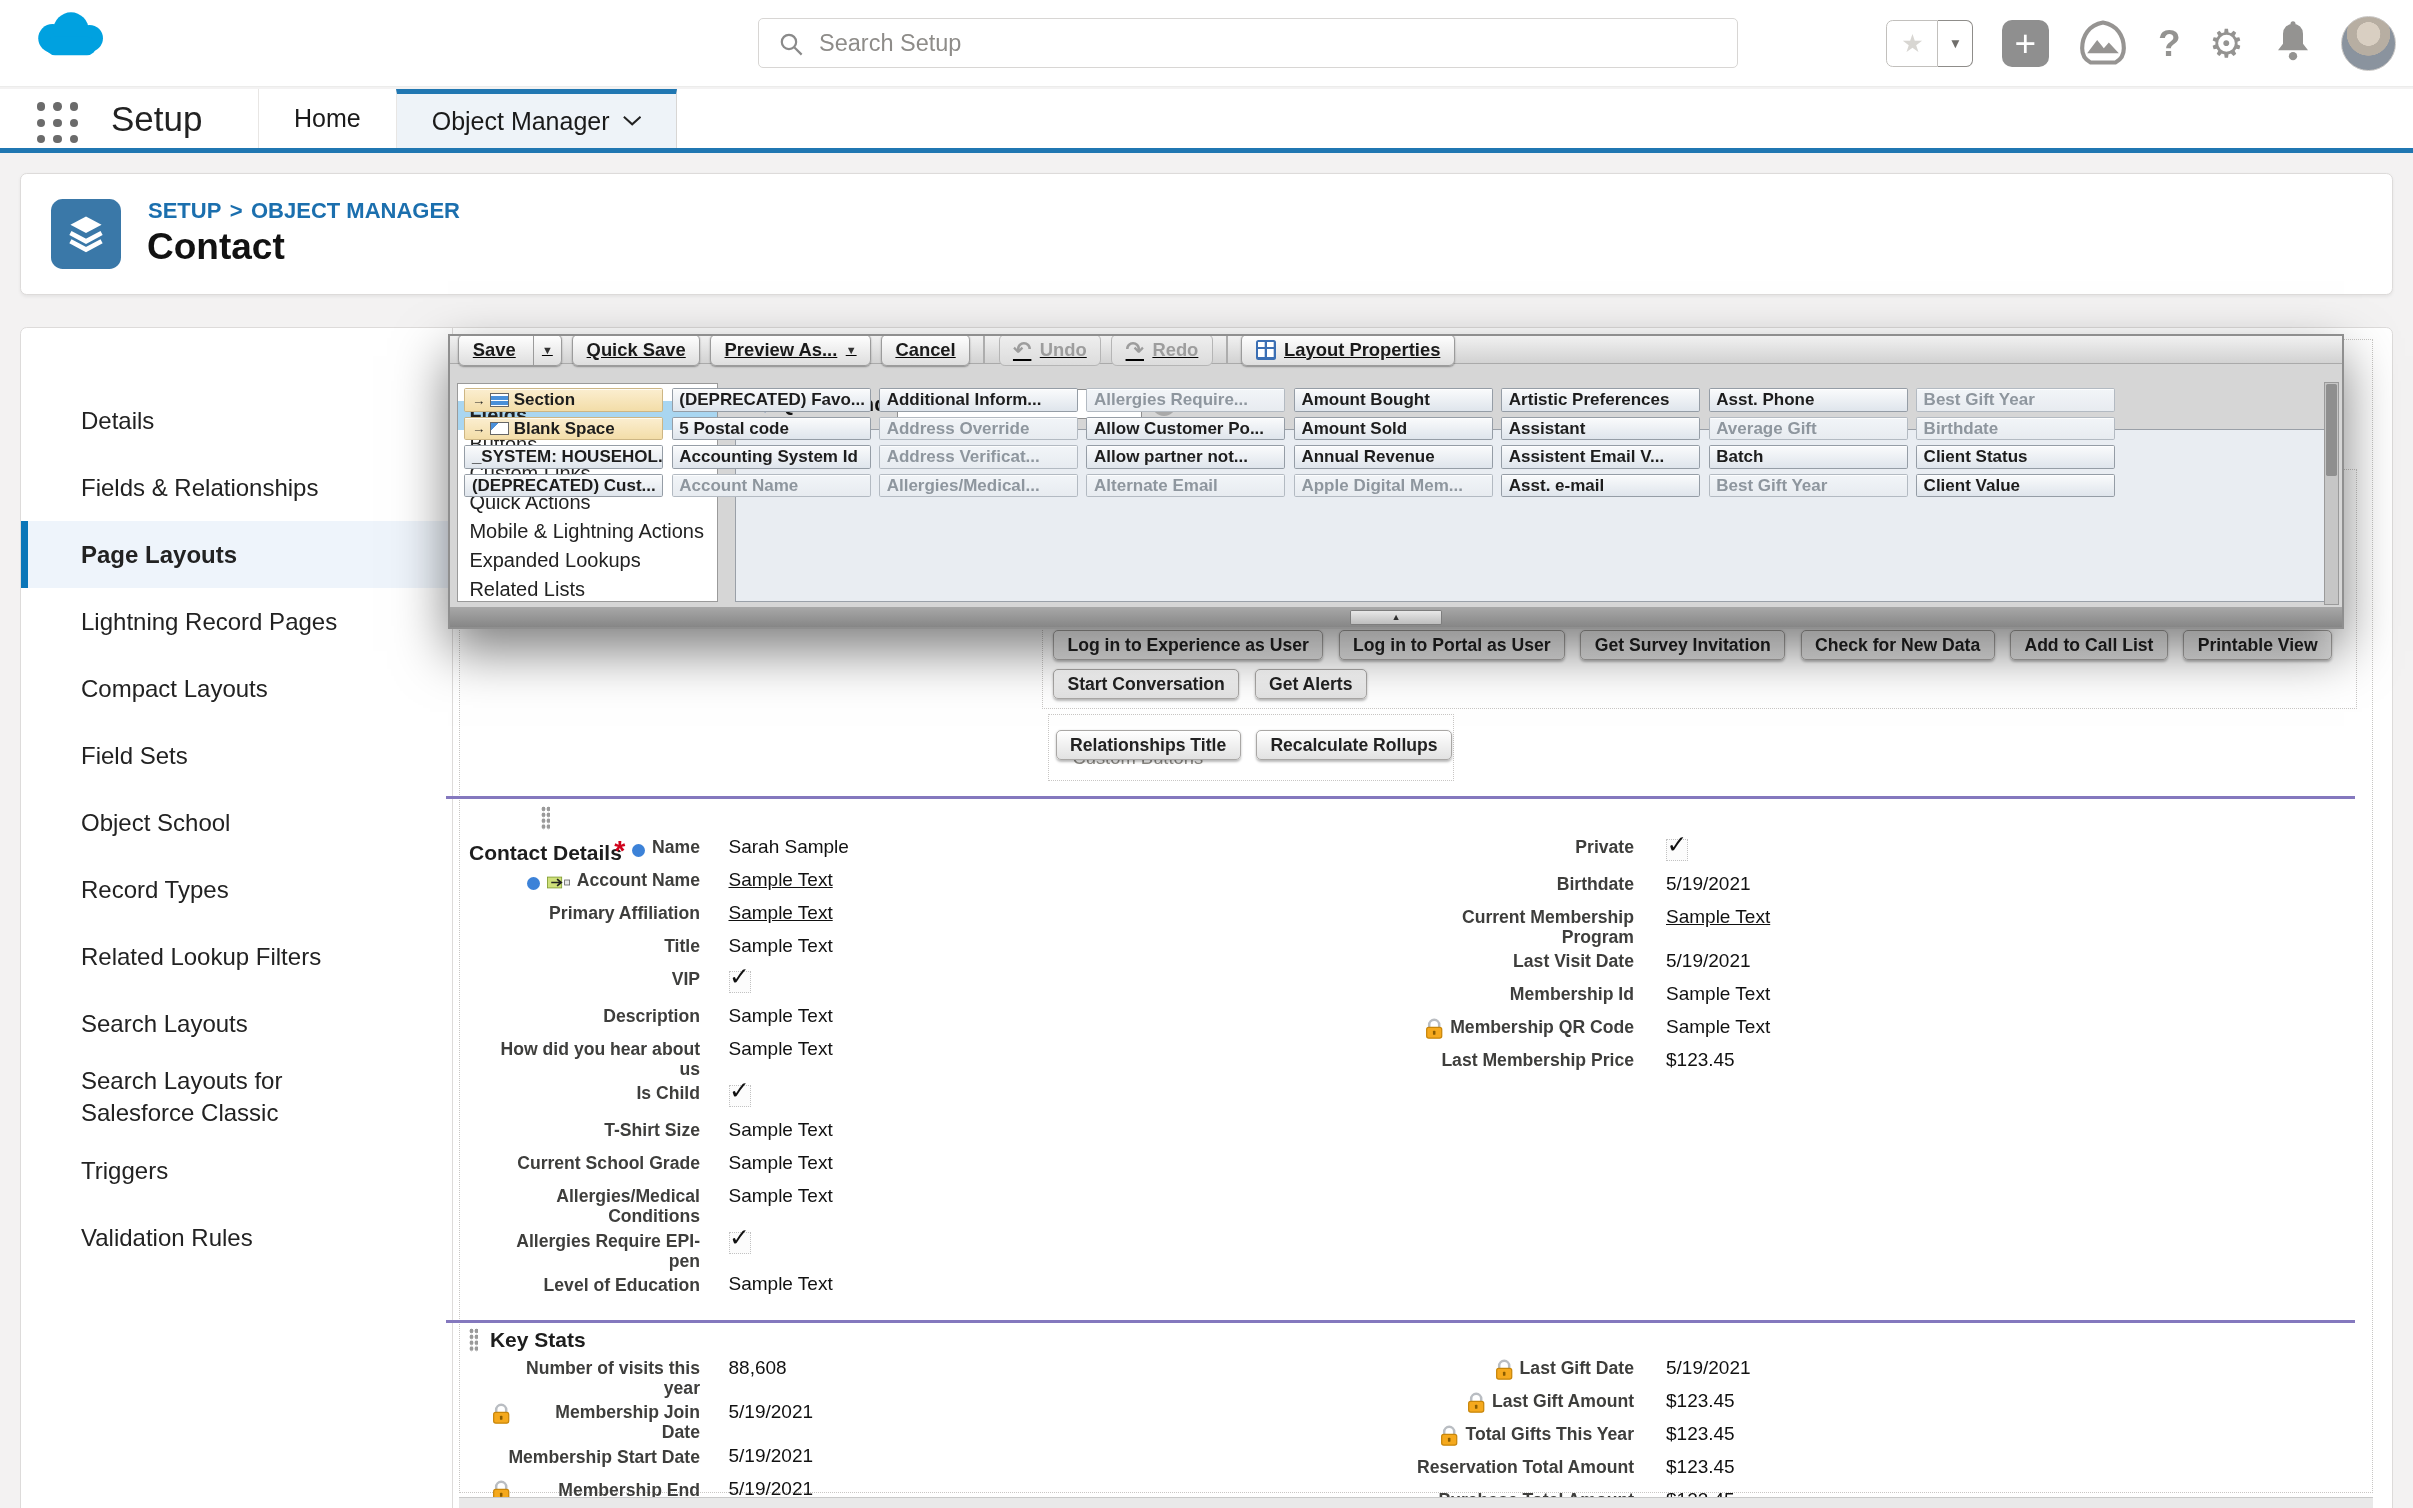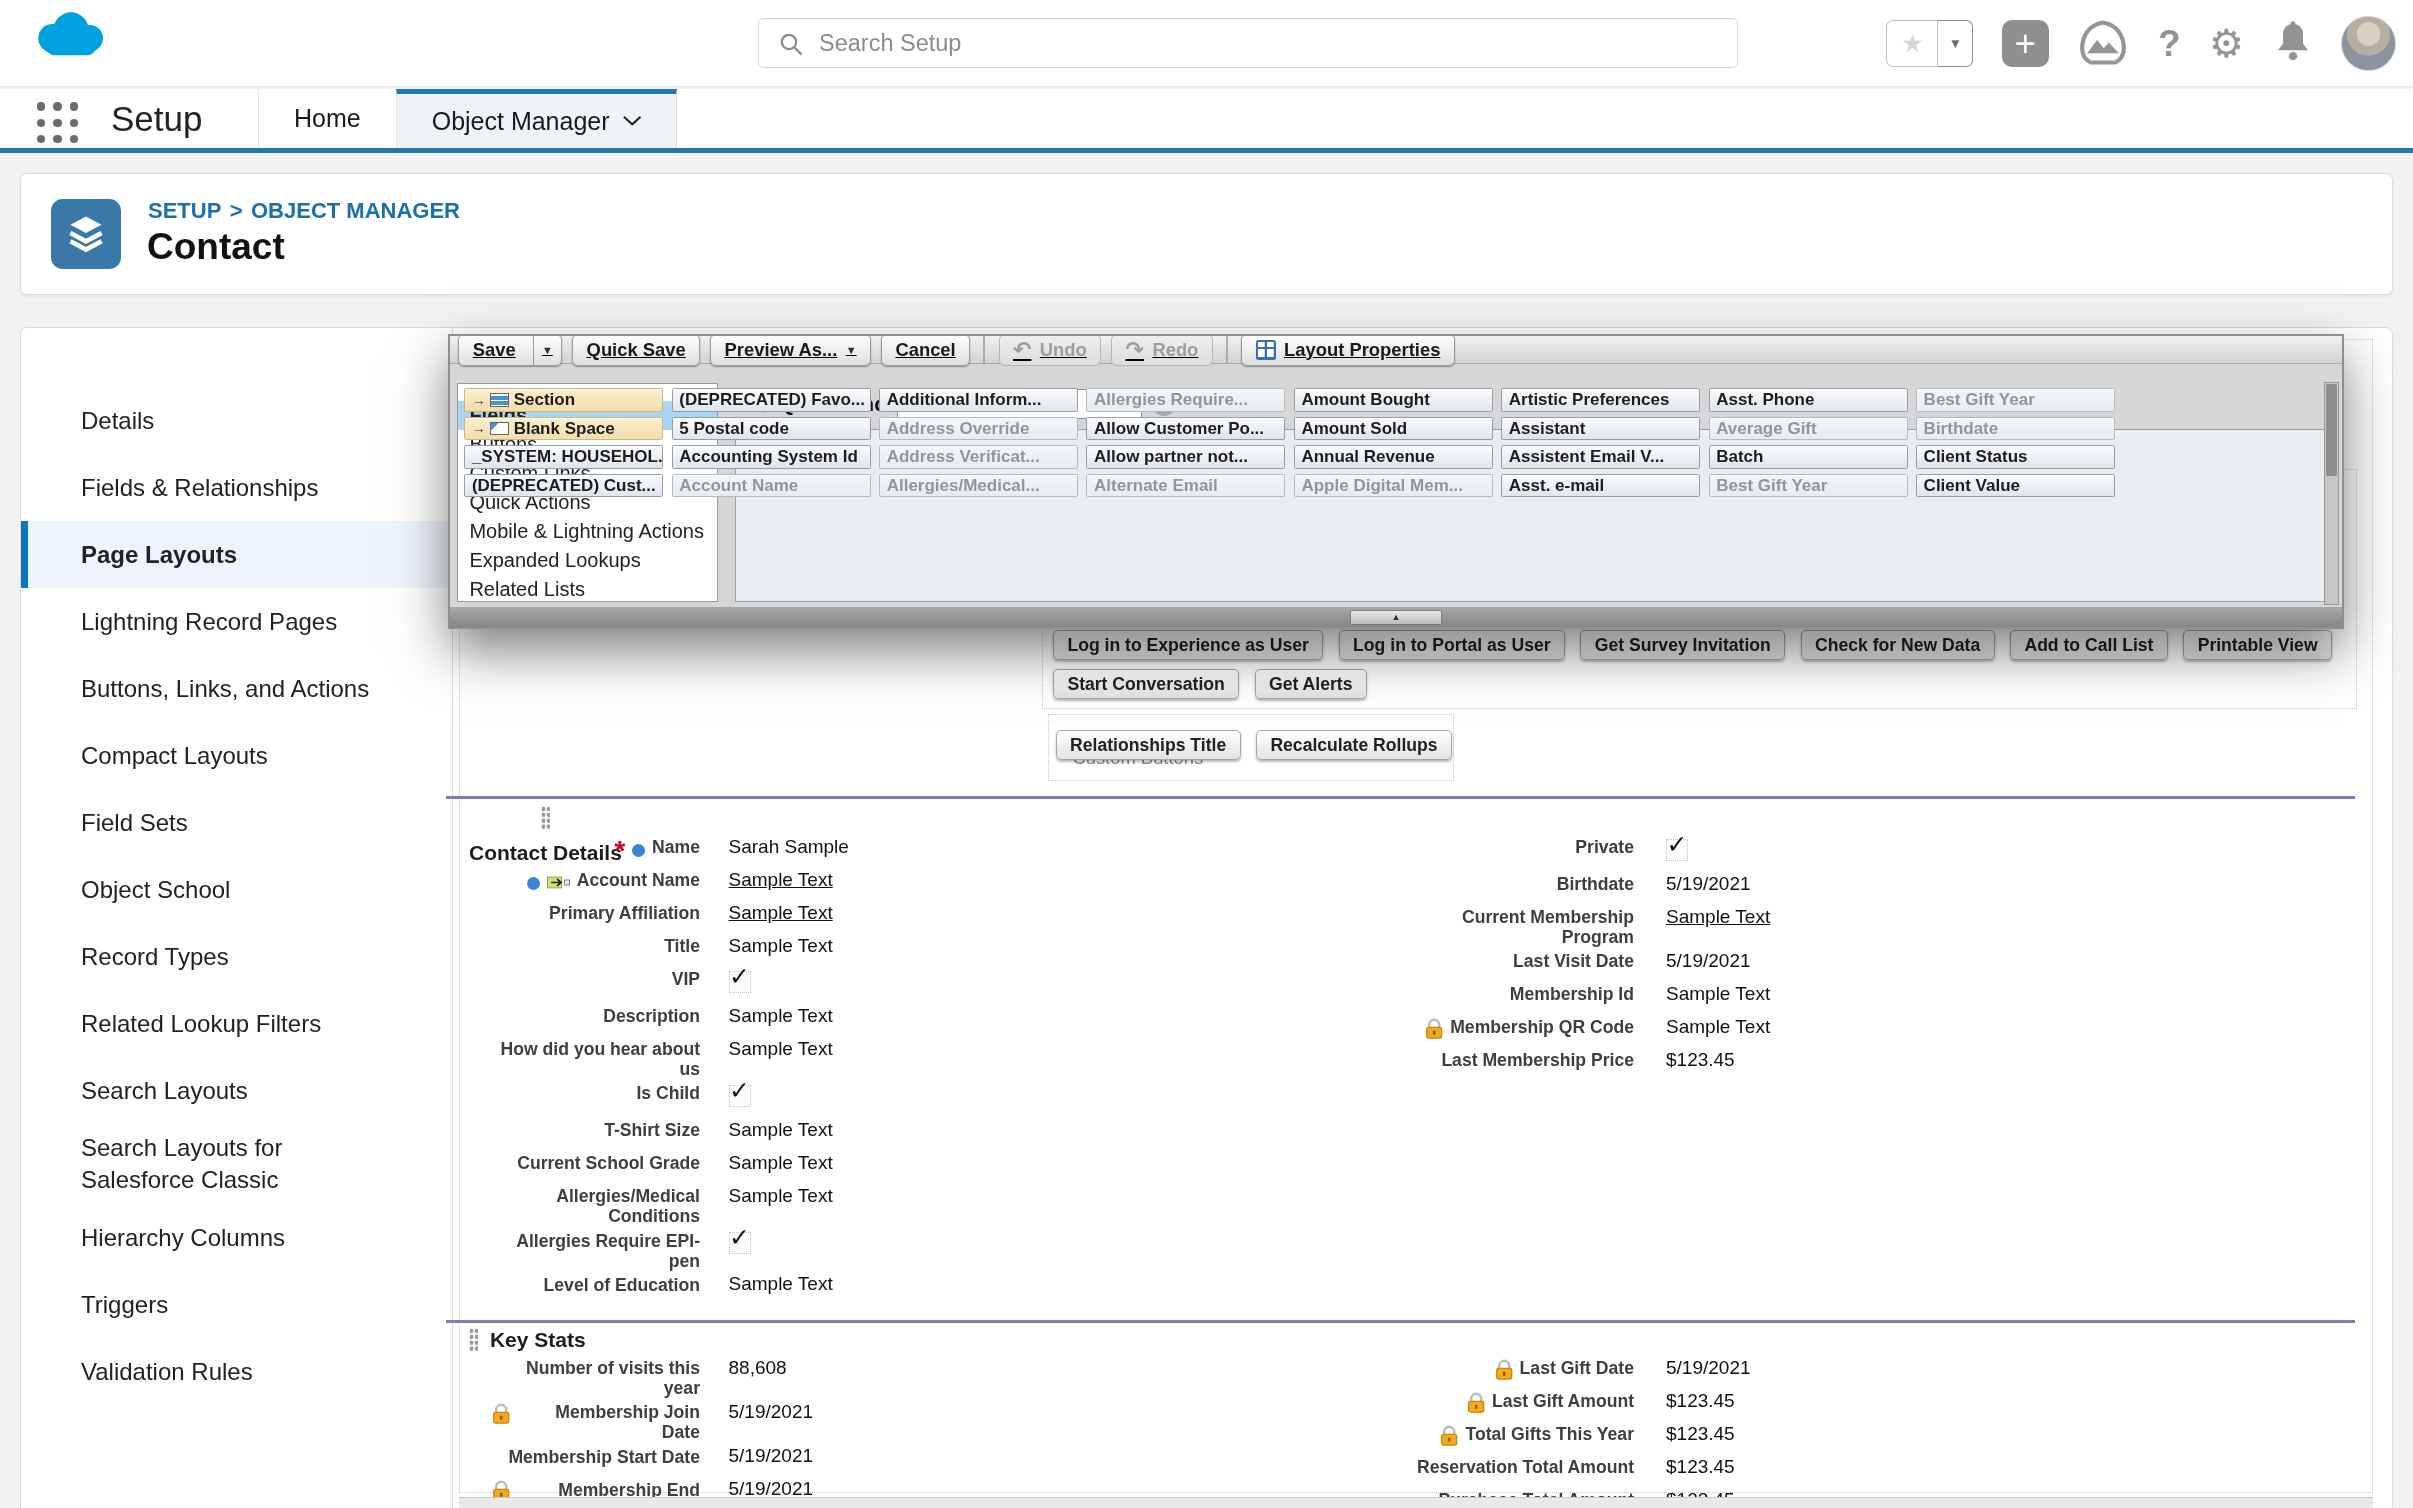--- a/index.html
+++ b/index.html
@@ -196,29 +196,27 @@
     </div>
     <div class="ptitle">Contact</div>
   </div>
 
   <div class="maincard">
     <div class="sidebar">
       <div class="sideitem">Details</div>
       <div class="sideitem">Fields &amp; Relationships</div>
       <div class="sideitem sel">Page Layouts</div>
       <div class="sideitem">Lightning Record Pages</div>
-      <div class="sideitem">Buttons, Links, and Actions</div>
       <div class="sideitem">Compact Layouts</div>
       <div class="sideitem">Field Sets</div>
       <div class="sideitem">Object School</div>
       <div class="sideitem">Record Types</div>
       <div class="sideitem">Related Lookup Filters</div>
       <div class="sideitem">Search Layouts</div>
       <div class="sideitem" style="max-width:385px;">Search Layouts for Salesforce Classic</div>
-      <div class="sideitem">Hierarchy Columns</div>
       <div class="sideitem">Triggers</div>
       <div class="sideitem">Validation Rules</div>
     </div>
   </div>
 
   <div class="dashbox" style="left:459px; top:339px; width:1914px; height:1154px;"></div>
   <div class="dashbox" style="left:1042px; top:469px; width:1315px; height:240px;"></div>
 
   <div style="position:absolute; left:1053px; top:630px; white-space:nowrap;">
     <span class="cbtn">Log in to Experience as User</span>

